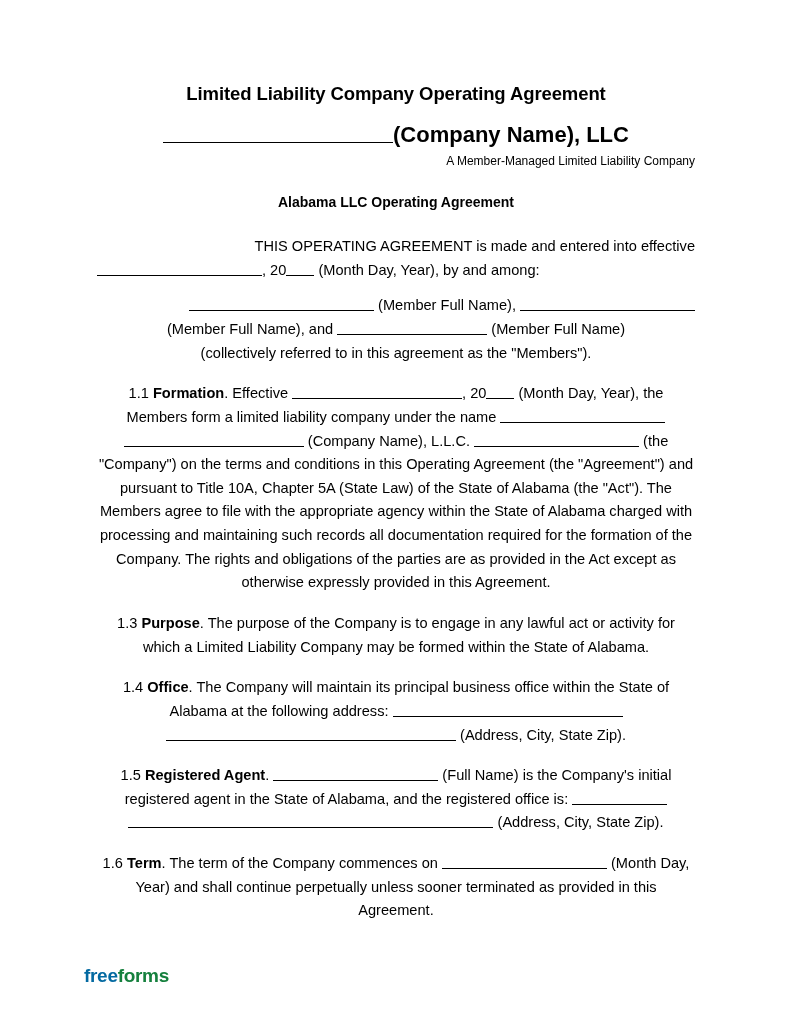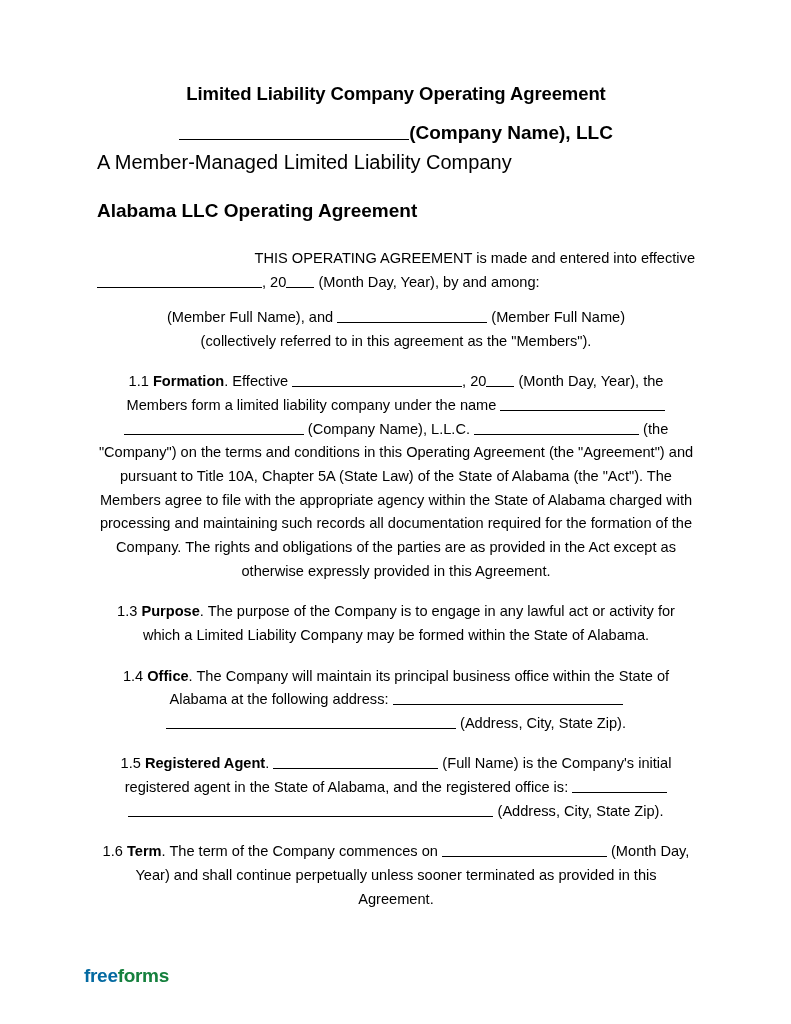--- a/index.html
+++ b/index.html
@@ -32,40 +32,40 @@
     text-align: center;
     font-size: 18.5px;
     font-weight: bold;
     letter-spacing: -0.1px;
     margin: 0;
     padding-top: 76px;
     line-height: 1.1;
   }
   .company-line {
     text-align: center;
-    font-size: 19px;
+    font-size: 22px;
     font-weight: bold;
     margin: 0;
     padding-top: 17px;
     line-height: 1.25;
     white-space: nowrap;
   }
   .company-line .blank {
     font-weight: bold;
   }
   .subtitle {
-    text-align: left;
-    font-size: 20px;
+    text-align: right;
+    font-size: 12px;
     margin: 0;
     padding-top: 5px;
     line-height: 1.2;
   }
   .state-title {
-    text-align: left;
-    font-size: 19px;
+    text-align: center;
+    font-size: 14px;
     font-weight: bold;
     margin: 0;
     padding-top: 26px;
     line-height: 1.2;
   }
 
   
   .intro {
     font-size: 14.6px;
     line-height: 1.62;
@@ -156,20 +156,21 @@
     <div class="subtitle">A Member-Managed Limited Liability Company</div>
 
     <h2 class="state-title">Alabama LLC Operating Agreement</h2>
 
     <div class="intro">
       <div class="intro-l1">THIS OPERATING AGREEMENT is made and entered into effective</div>
       <div class="intro-l2"><span class="blank w-165"></span><span>, 20</span><span class="blank w-28"></span><span> (Month Day, Year), by and among:</span></div>
     </div>
 
     <div class="members">
+      <div class="members-l1"><span class="blank w-185"></span><span> (Member Full Name), </span><span class="blank w-175"></span></div>
       <div class="members-l2"><span>(Member Full Name), and </span><span class="blank w-150"></span><span> (Member Full Name)</span></div>
       <div class="members-l3">(collectively referred to in this agreement as the "Members").</div>
     </div>
 
 
     <p class="clause"><span>1.1 </span><b>Formation</b><span>. Effective </span><span class="blank w-170"></span><span>, 20</span><span class="blank w-28"></span><span> (Month Day, Year), the Members form a limited liability company under the name </span><span class="blank w-165"></span><span class="blank w-180"></span><span> (Company Name), L.L.C. </span><span class="blank w-165"></span><span> (the "Company") on the terms and conditions in this Operating Agreement (the "Agreement") and pursuant to Title 10A, Chapter 5A (State Law) of the State of Alabama (the "Act"). The Members agree to file with the appropriate agency within the State of Alabama charged with processing and maintaining such records all documentation required for the formation of the Company. The rights and obligations of the parties are as provided in the Act except as otherwise expressly provided in this Agreement.</span></p>
 
 
     <p class="clause"><span>1.3 </span><b>Purpose</b><span>. The purpose of the Company is to engage in any lawful act or activity for which a Limited Liability Company may be formed within the State of Alabama.</span></p>
 

